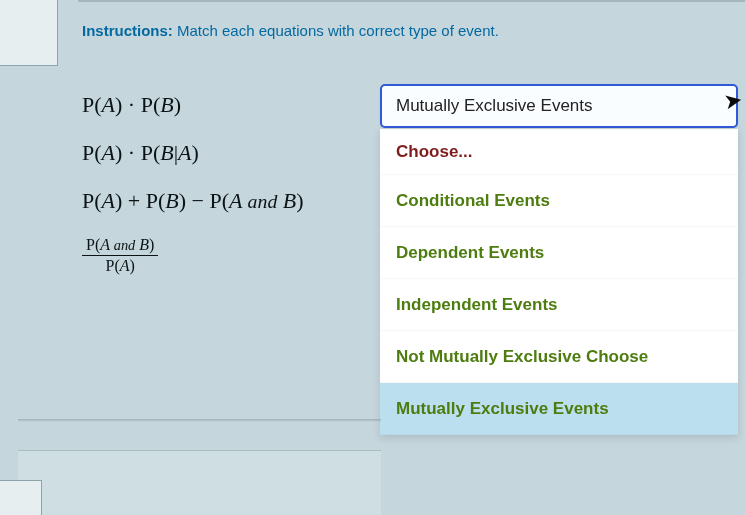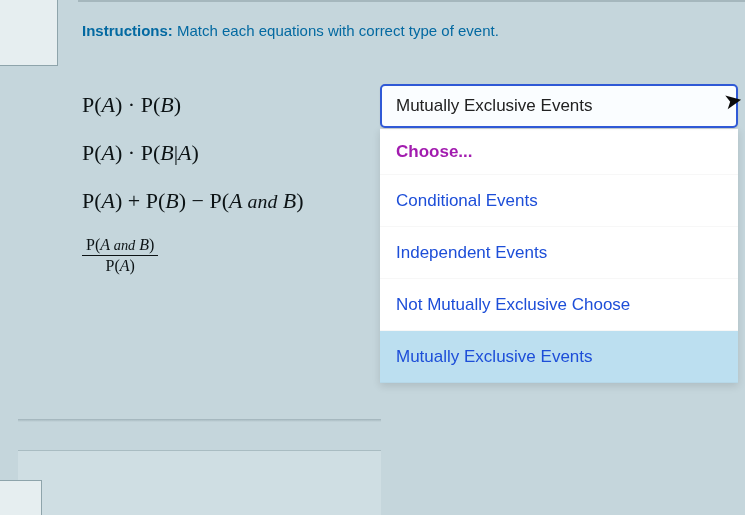--- a/index.html
+++ b/index.html
@@ -91,25 +91,26 @@
       background: #ffffff;
       border-top: 1px solid #d0d7da;
       box-shadow: 0 3px 8px rgba(0,0,0,.12);
     }
     .dropdown-item {
       height: 52px;
       display: flex;
       align-items: center;
       padding: 0 16px;
       font-size: 17px;
-      color: #1d4ed8;
+      color: #4d7c0f;
       border-bottom: 1px solid rgba(0,0,0,.03);
+      font-weight: bold;
     }
     .dropdown-item.placeholder {
-      color: #a21caf;
+      color: #7f1d1d;
       font-weight: bold;
       height: 46px;
     }
     .dropdown-item.highlighted {
       background: #bcdff0;
     }
     .bottom-shadow {
       position: absolute;
       left: 18px; right: 364px; top: 419px;
       height: 3px;
@@ -161,20 +162,21 @@
 </div>
 
 <div class="dropdown-wrap">
   <div class="dropdown-button">
     <span>Mutually Exclusive Events</span>
     <span class="cursor">➤</span>
   </div>
   <div class="dropdown-menu">
     <div class="dropdown-item placeholder">Choose...</div>
     <div class="dropdown-item">Conditional Events</div>
+    <div class="dropdown-item">Dependent Events</div>
     <div class="dropdown-item">Independent Events</div>
     <div class="dropdown-item">Not Mutually Exclusive Choose</div>
     <div class="dropdown-item highlighted">Mutually Exclusive Events</div>
   </div>
 </div>
 
 <div class="bottom-shadow"></div>
 <div class="lower-panel"></div>
 <div class="bottom-left-stub"></div>
 

